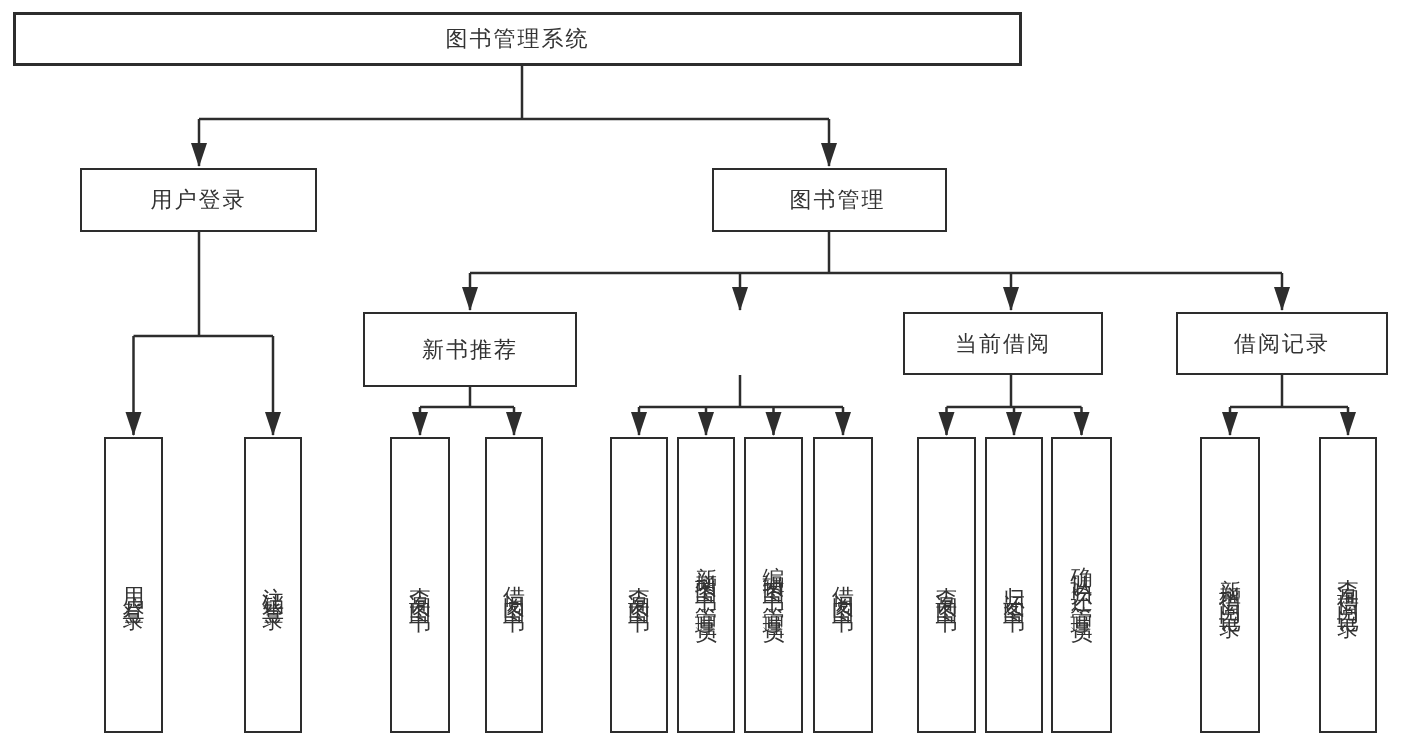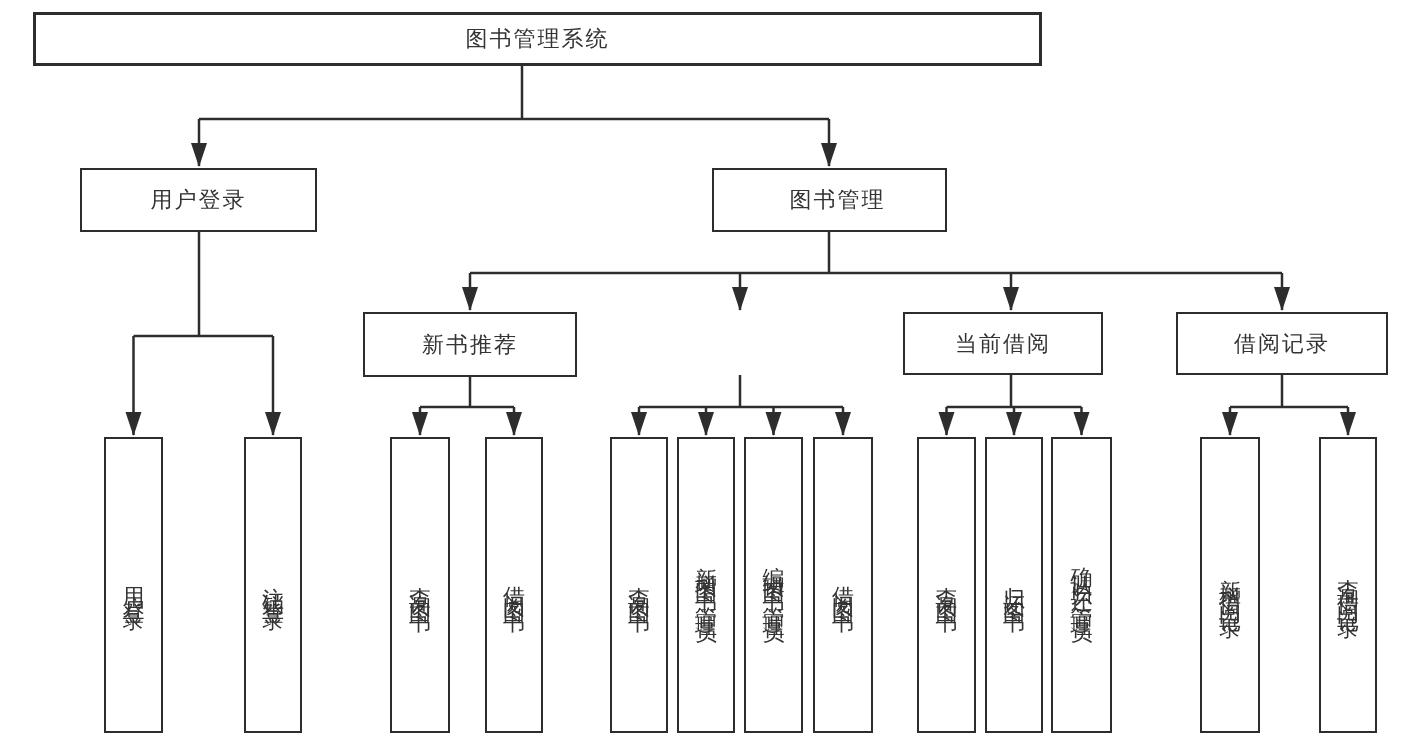--- a/index.html
+++ b/index.html
@@ -82,26 +82,26 @@
       <line x1="773.5" y1="407" x2="773.5" y2="435" marker-end="url(#arw)"></line>
       <line x1="843" y1="407" x2="843" y2="435" marker-end="url(#arw)"></line>
       <line x1="946.5" y1="407" x2="946.5" y2="435" marker-end="url(#arw)"></line>
       <line x1="1014" y1="407" x2="1014" y2="435" marker-end="url(#arw)"></line>
       <line x1="1081.5" y1="407" x2="1081.5" y2="435" marker-end="url(#arw)"></line>
       <line x1="1230" y1="407" x2="1230" y2="435" marker-end="url(#arw)"></line>
       <line x1="1348" y1="407" x2="1348" y2="435" marker-end="url(#arw)"></line>
     </g>
   </svg>
 
-  <div class="node h-node" style="left:13px;top:12px;width:1009px;height:54px;border-width:3px;margin-left:20px;">图书管理系统</div>
+  <div class="node h-node" style="left:13px;top:12px;width:1009px;height:54px;border-width:3px;">图书管理系统</div>
 
   <div class="node h-node" style="left:80px;top:168px;width:237px;height:64px;">用户登录</div>
   <div class="node h-node" style="left:712px;top:168px;width:235px;height:64px;padding-left:16px;">图书管理</div>
 
-  <div class="node h-node" style="left:363px;top:312px;width:214px;height:65px;">新书推荐</div>
+  <div class="node h-node" style="left:363px;top:312px;width:214px;height:75px;">新书推荐</div>
   <div class="node h-node" style="left:903px;top:312px;width:200px;height:63px;">当前借阅</div>
   <div class="node h-node" style="left:1176px;top:312px;width:212px;height:63px;">借阅记录</div>
 
   <div class="node v-node" style="left:104px;top:437px;width:59px;height:296px;">用户登录</div>
   <div class="node v-node" style="left:244px;top:437px;width:58px;height:296px;">注销登录</div>
 
   <div class="node v-node" style="left:390px;top:437px;width:60px;height:296px;">查询图书</div>
   <div class="node v-node" style="left:485px;top:437px;width:58px;height:296px;">借阅图书</div>
 
   <div class="node v-node" style="left:610px;top:437px;width:58px;height:296px;">查询图书</div>

